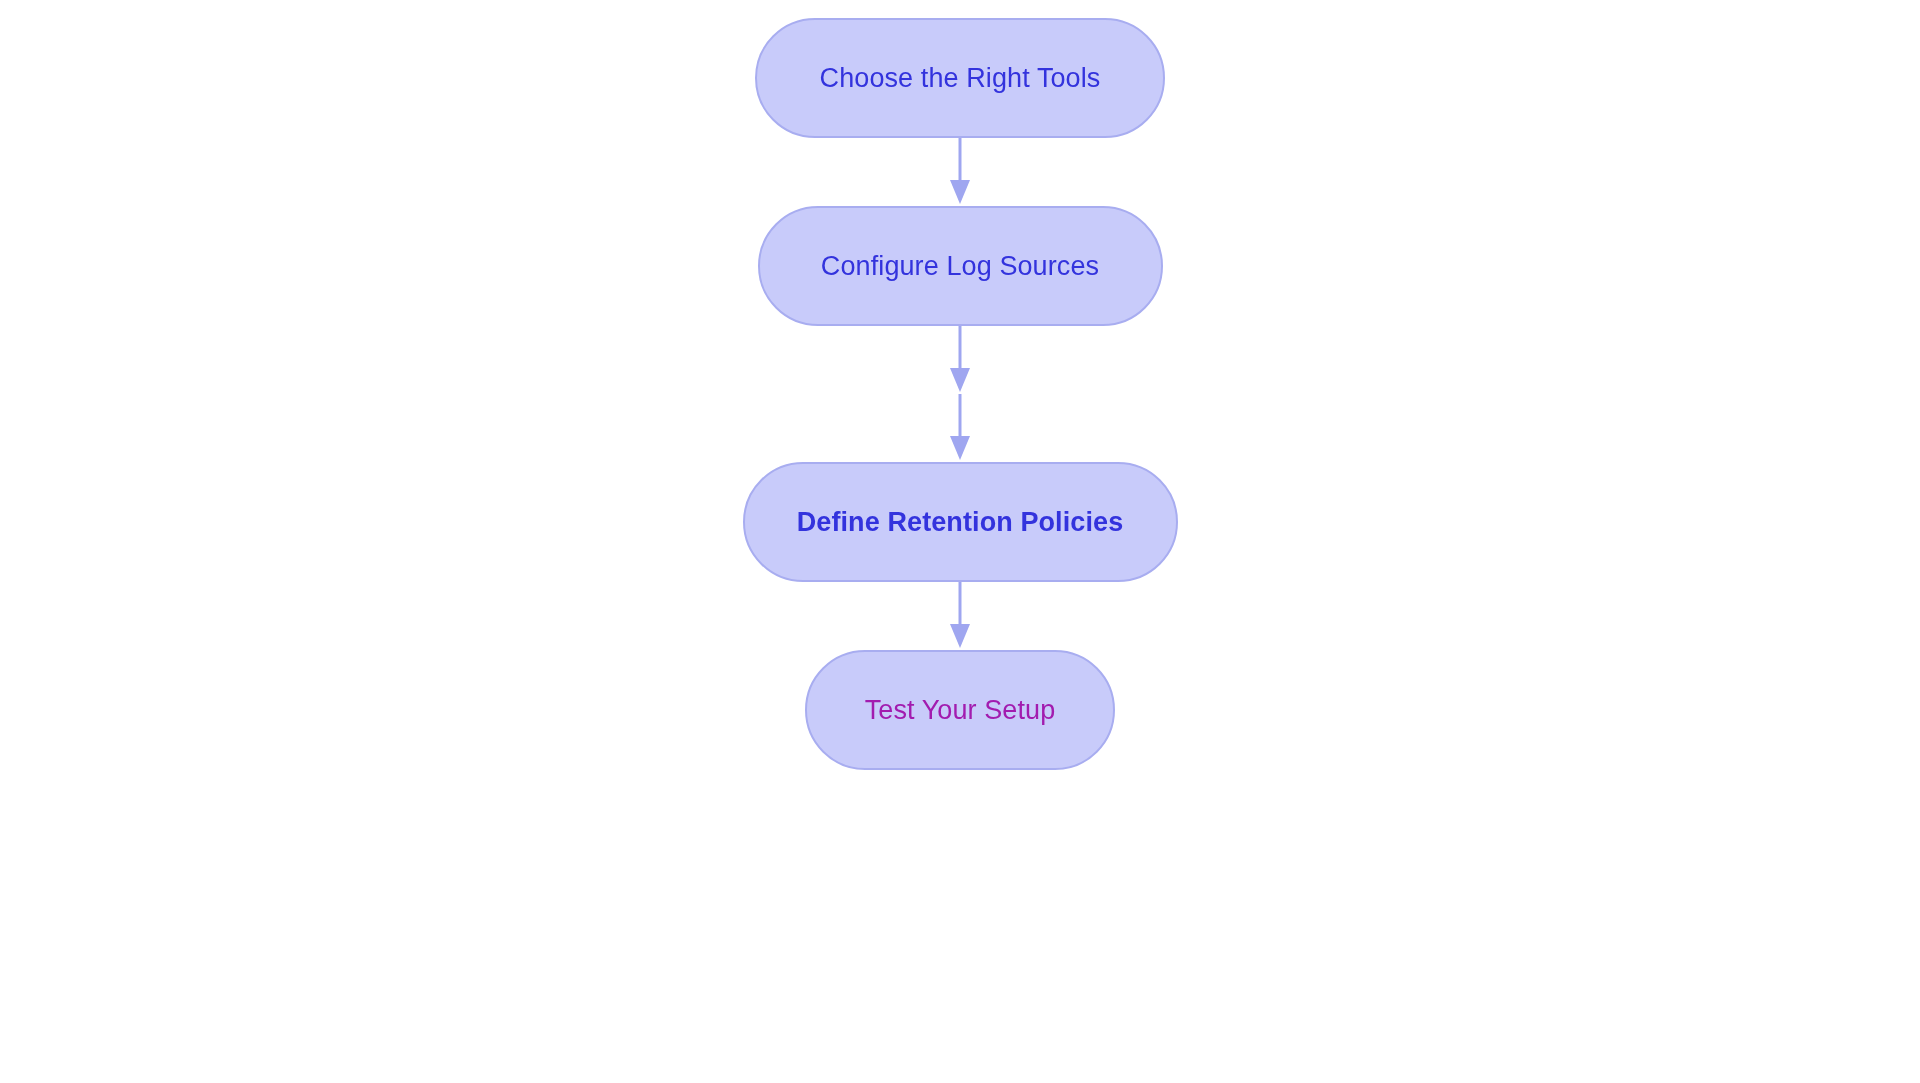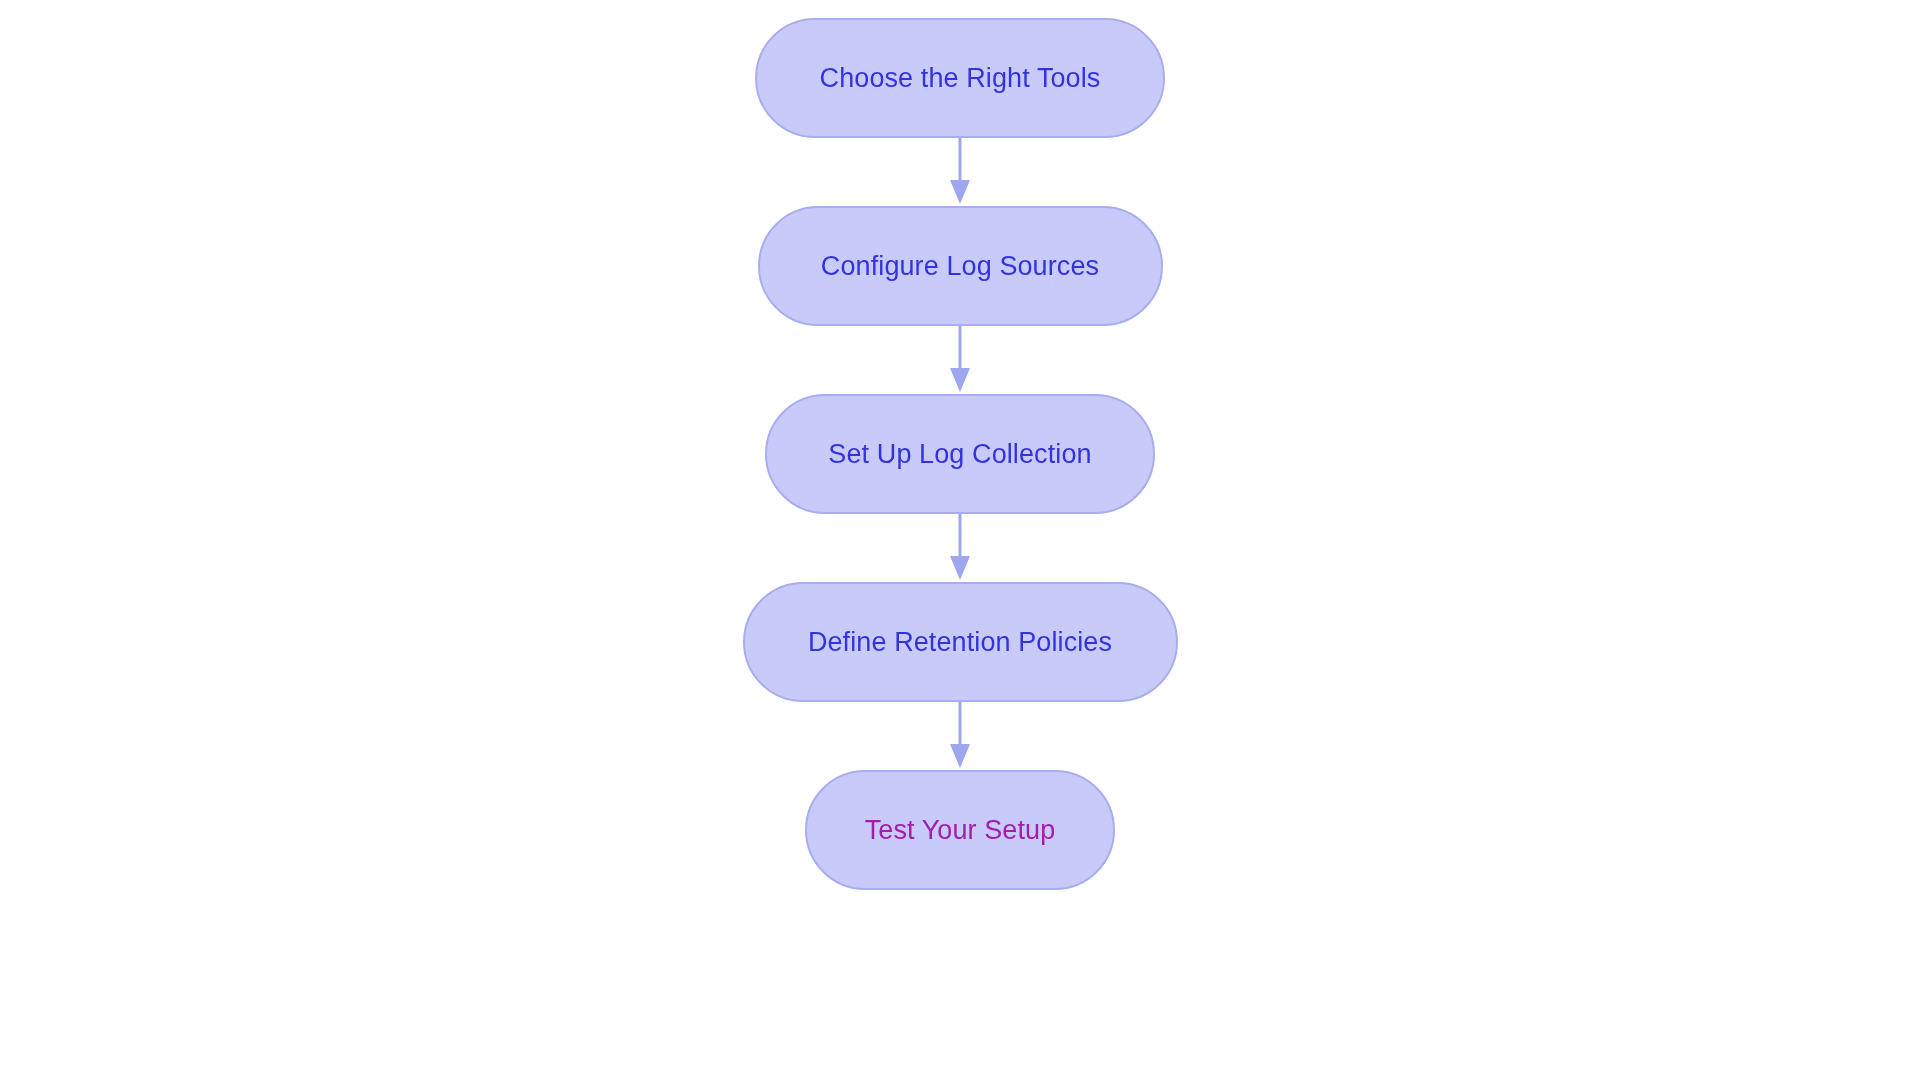--- a/index.html
+++ b/index.html
@@ -108,31 +108,28 @@
 
     <div class="node w-n1" style="background: rgb(200, 203, 250); border-color: rgb(168, 173, 240);">
       <span class="node-label" style="color: rgb(51, 51, 221);">Configure Log Sources</span>
     </div>
 
     <svg class="connector" viewBox="0 0 24 68">
       <line class="conn-line" x1="12" y1="0" x2="12" y2="44" style="stroke: rgb(159, 166, 240);"></line>
       <polygon class="conn-head" points="12,66 2,42 22,42" style="fill: rgb(159, 166, 240);"></polygon>
     </svg>
 
-    <div class="node w-n2" style="background: rgb(200, 203, 250); border-color: rgb(168, 173, 240);">
-      <span class="node-label" style="color: rgb(51, 51, 221);">Set Up Log Collection</span>
-    </div>
 
     <svg class="connector" viewBox="0 0 24 68">
       <line class="conn-line" x1="12" y1="0" x2="12" y2="44" style="stroke: rgb(159, 166, 240);"></line>
       <polygon class="conn-head" points="12,66 2,42 22,42" style="fill: rgb(159, 166, 240);"></polygon>
     </svg>
 
     <div class="node w-n3" style="background: rgb(200, 203, 250); border-color: rgb(168, 173, 240);">
-      <span class="node-label" style="color: rgb(51, 51, 221);">Define Retention Policies</span>
+      <span class="node-label" style="color: rgb(51, 51, 221); font-weight: bold;">Define Retention Policies</span>
     </div>
 
     <svg class="connector" viewBox="0 0 24 68">
       <line class="conn-line" x1="12" y1="0" x2="12" y2="44" style="stroke: rgb(159, 166, 240);"></line>
       <polygon class="conn-head" points="12,66 2,42 22,42" style="fill: rgb(159, 166, 240);"></polygon>
     </svg>
 
     <div class="node w-n4" style="background: rgb(200, 203, 250); border-color: rgb(168, 173, 240);">
       <span class="node-label" style="color: #a21caf;">Test Your Setup</span>
     </div>

